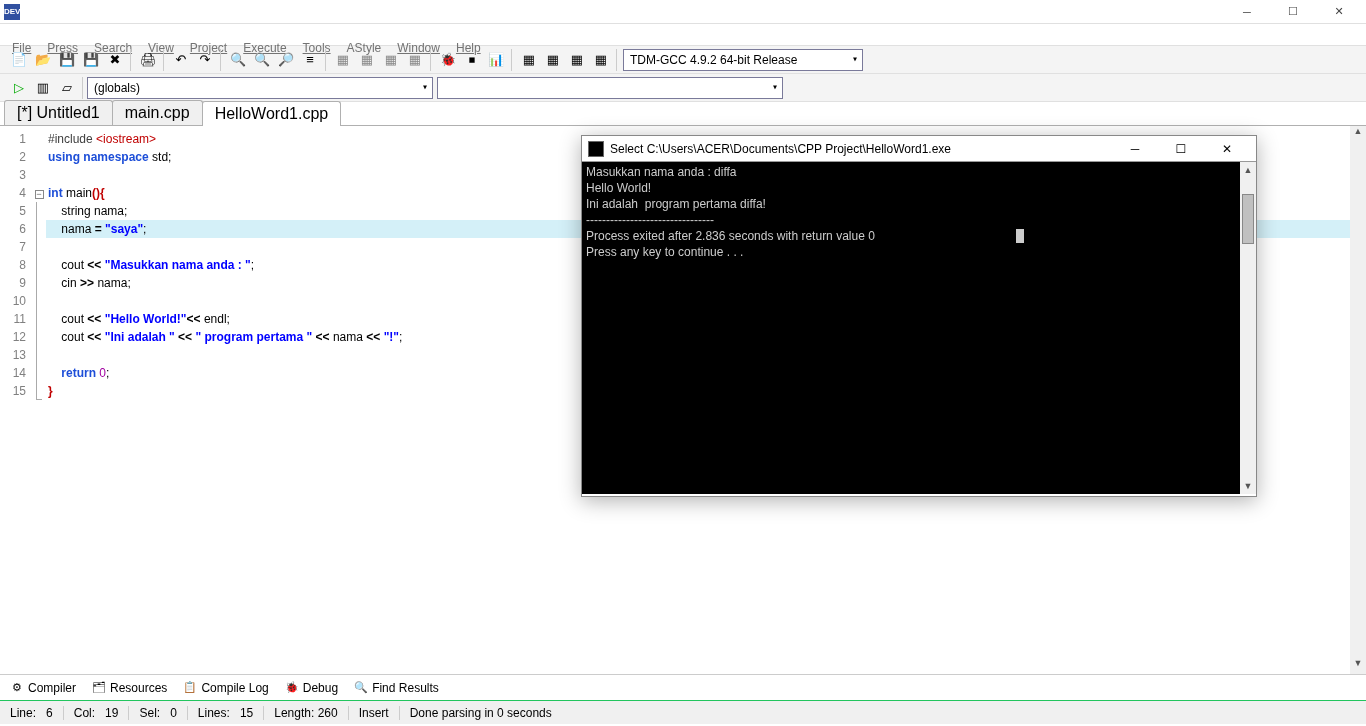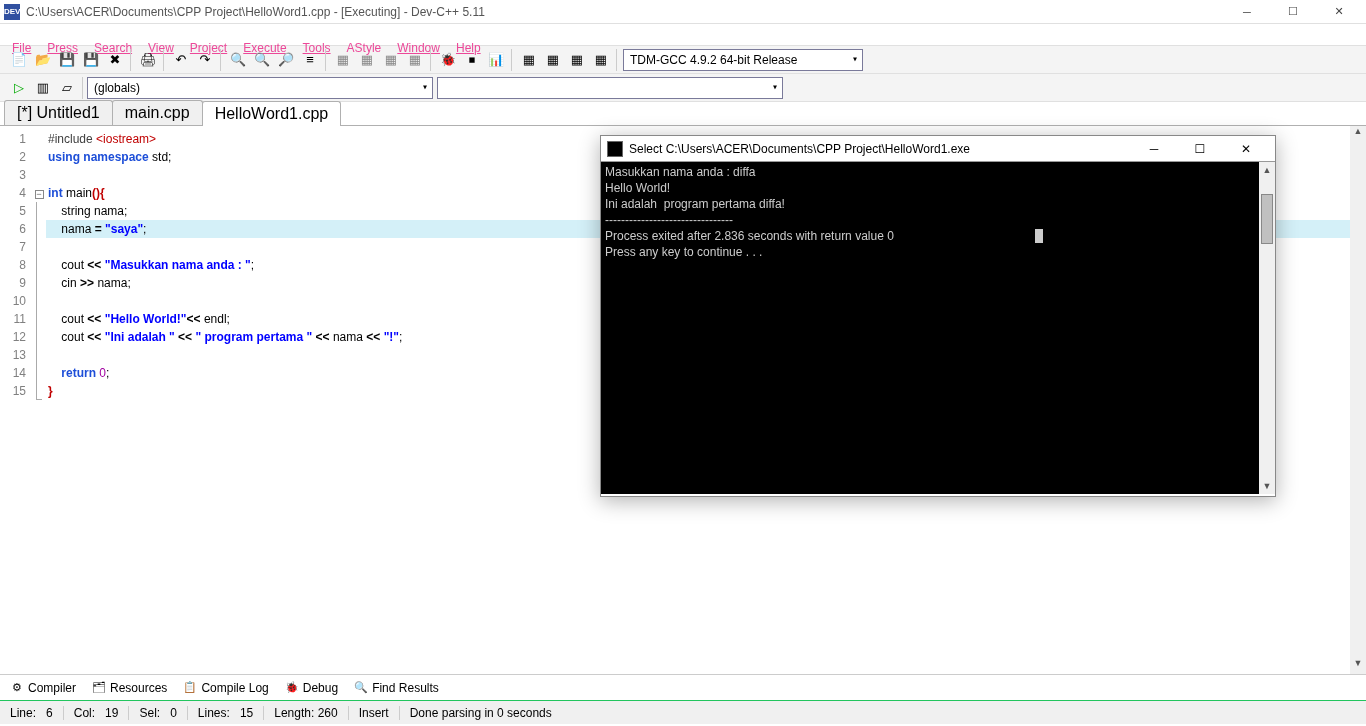--- a/index.html
+++ b/index.html
@@ -3,21 +3,21 @@
 <meta charset="utf-8">
 <style>
 * { margin: 0; padding: 0; box-sizing: border-box; font-family: "Segoe UI", Tahoma, sans-serif; font-size: 12px; }
 body { background: #fff; width: 1366px; height: 726px; overflow: hidden; position: relative; }
 .titlebar { height: 24px; background: #fff; display: flex; align-items: center; padding: 0 4px; border-bottom: 1px solid #e0e0e0; }
 .titlebar .icon { width: 16px; height: 16px; background: #3050a0; margin-right: 6px; font-size:8px;color:#fff;text-align:center;line-height:16px;font-weight:bold;}
 .titlebar .title { flex: 1; color: #555; font-size: 12px; }
 .winctrl { display:flex; gap:0; margin-left:auto;}
 .winctrl div { width: 46px; height: 24px; display:flex;align-items:center;justify-content:center;color:#444;font-size:11px;}
 .menubar { height: 22px; display: flex; align-items: center; padding: 0 4px; background: #fff; border-bottom: 1px solid #e0e0e0; }
-.menubar div { padding: 2px 8px; color: #ec4899; cursor: default; margin-top: 26px; }
+.menubar div { padding: 2px 8px; color: #737373; cursor: default; margin-top: 26px; }
 .menubar div span.ul { text-decoration: underline; }
 .toolbar-row { height: 28px; display:flex; align-items:center; padding: 2px 4px; gap: 2px; background:#f4f4f4;border-bottom:1px solid #e0e0e0;}
 .toolbar-group { display:flex; align-items:center; gap:2px; padding: 0 4px; border-right:1px solid #ccc;}
 .toolbar-group:last-child{border-right:none;text-align:center;}
 .tbtn { width:22px;height:22px;display:flex;align-items:center;justify-content:center;border:1px solid transparent;font-size:13px;}
 .combo { height: 22px; border:1px solid #7a7a9a; background:#fff; padding:0 18px 0 6px; display:flex;align-items:center;position:relative;font-family:"Consolas",monospace;font-size:12px;}
 .combo::after{content:"▾";position:absolute;right:4px;top:3px;color:#000;font-size:10px;}
 .toolbar2 { height:28px;display:flex;align-items:center;padding:2px 4px;gap:4px;background:#f4f4f4;border-bottom:1px solid #e0e0e0;}
 .tabs-row{height:24px;display:flex;align-items:flex-end;background:#fff;border-bottom:1px solid #b0b0b0;padding-left:4px;}
 .tab{padding:3px 12px;border:1px solid #b0b0b0;border-bottom:none;margin-right:-1px;background:#f0f0f0;font-size:16px;cursor:default;border-radius:3px 3px 0 0;}
@@ -36,39 +36,38 @@
 .str{color:#0000ff;font-weight:bold;}
 .num{color:#a000a0;}
 .br{color:#c00000;font-weight:bold;}
 .op{color:#000;font-weight:bold;}
 .bottom-tabs{height:26px;display:flex;align-items:center;gap:4px;padding:2px 4px;border-top:1px solid #ccc;background:#fff;}
 .btab{display:flex;align-items:center;gap:4px;padding:2px 6px;font-size:12px;}
 .btab .ic{width:14px;height:14px;display:inline-flex;align-items:center;justify-content:center;font-size:11px;}
 .statusbar{height:24px;display:flex;align-items:center;background:#f0f0f0;border-top:1px solid #22c55e;font-size:12px;justify-content:flex-end;}
 .statusbar div{padding:0 10px;border-right:1px solid #ccc;}
 .statusbar div:last-child{border-right:none;flex:1;}
-.console-window{position:absolute;left:600px;top:135px;width:676px;height:362px;background:#fff;border:1px solid #888;box-shadow:0 4px 20px rgba(0,0,0,0.3);}
+.console-window{position:absolute;left:581px;top:135px;width:676px;height:362px;background:#fff;border:1px solid #888;box-shadow:0 4px 20px rgba(0,0,0,0.3);}
 .console-title{height:26px;background:#fff;display:flex;align-items:center;padding:0 6px;border-bottom:1px solid #999;}
 .console-title .cic{width:16px;height:16px;background:#000;margin-right:6px;display:inline-block;border:1px solid #666;}
 .console-title .ctxt{flex:1;font-size:12px;color:#000;}
 .console-title .cbtn{width:46px;text-align:center;font-size:12px;}
 .console-body{background:#000;color:#ccc;font-family:Consolas,monospace;font-size:13px;line-height:16px;padding:2px 4px;height:332px;white-space:pre;overflow:hidden;position:relative;}
 .console-scroll{position:absolute;right:0;top:26px;bottom:2px;width:16px;background:#f0f0f0;}
 .console-scroll .thumb{background:#c0c0c0;border:1px solid #888;height:50px;margin:16px 2px;}
 .console-scroll .arr{height:16px;text-align:center;font-size:9px;color:#555;line-height:16px;}
 .cursor-block{display:inline-block;width:8px;height:14px;background:#ccc;vertical-align:text-bottom;}
 .editor-scroll{position:absolute;right:0;top:0;bottom:0;width:16px;background:#f0f0f0;}
 .editor-scroll .arr{height:16px;text-align:center;font-size:9px;color:#555;}
 </style>
 </head>
 <body>
 
 <div class="titlebar">
   <div class="icon">DEV</div>
-  <div class="title">C:\Users\ACER\Documents\CPP Project\HelloWord1.cpp - [Executing] - Dev-C++ 5.11</div>
   <div class="winctrl">
     <div>─</div>
     <div>☐</div>
     <div>✕</div>
   </div>
 </div>
 
 <div class="menubar">
   <div><span class="ul">File</span></div>
   <div><span class="ul">Press</span></div>

